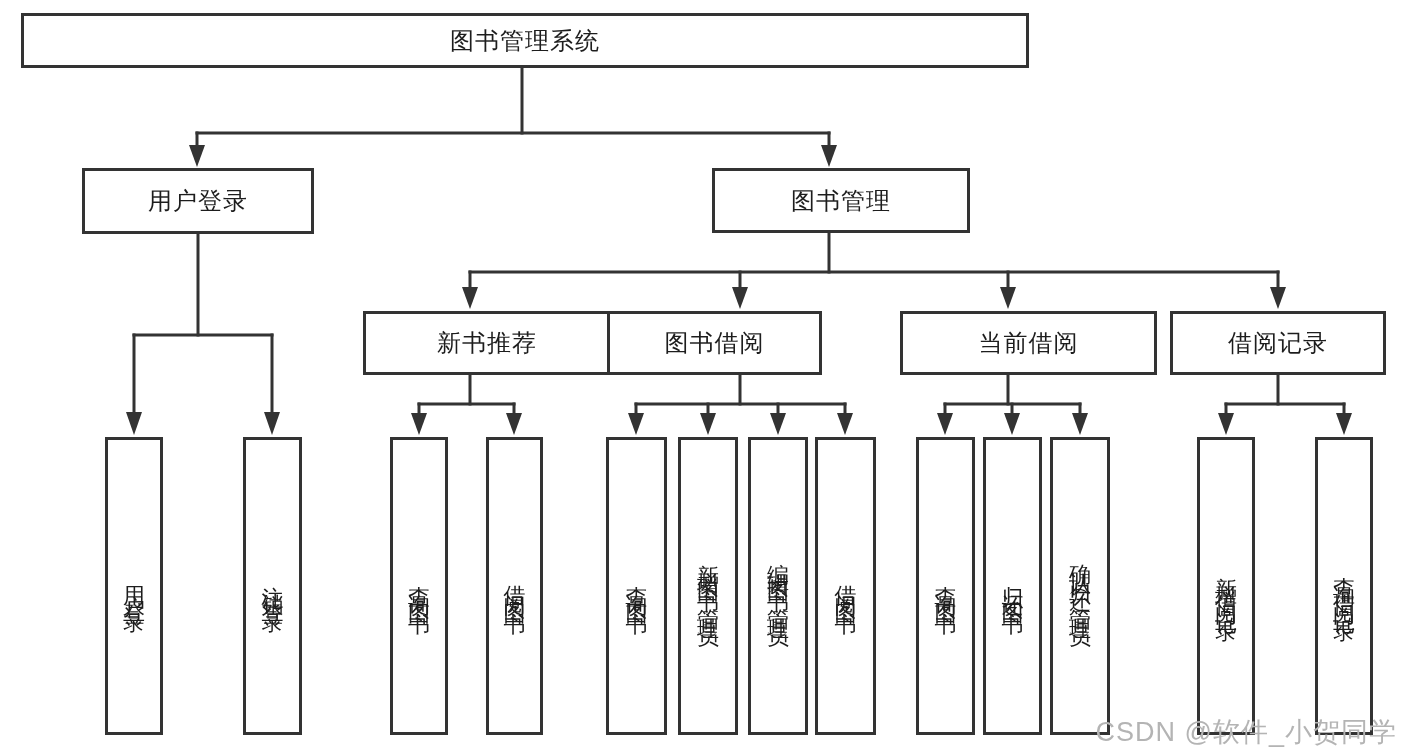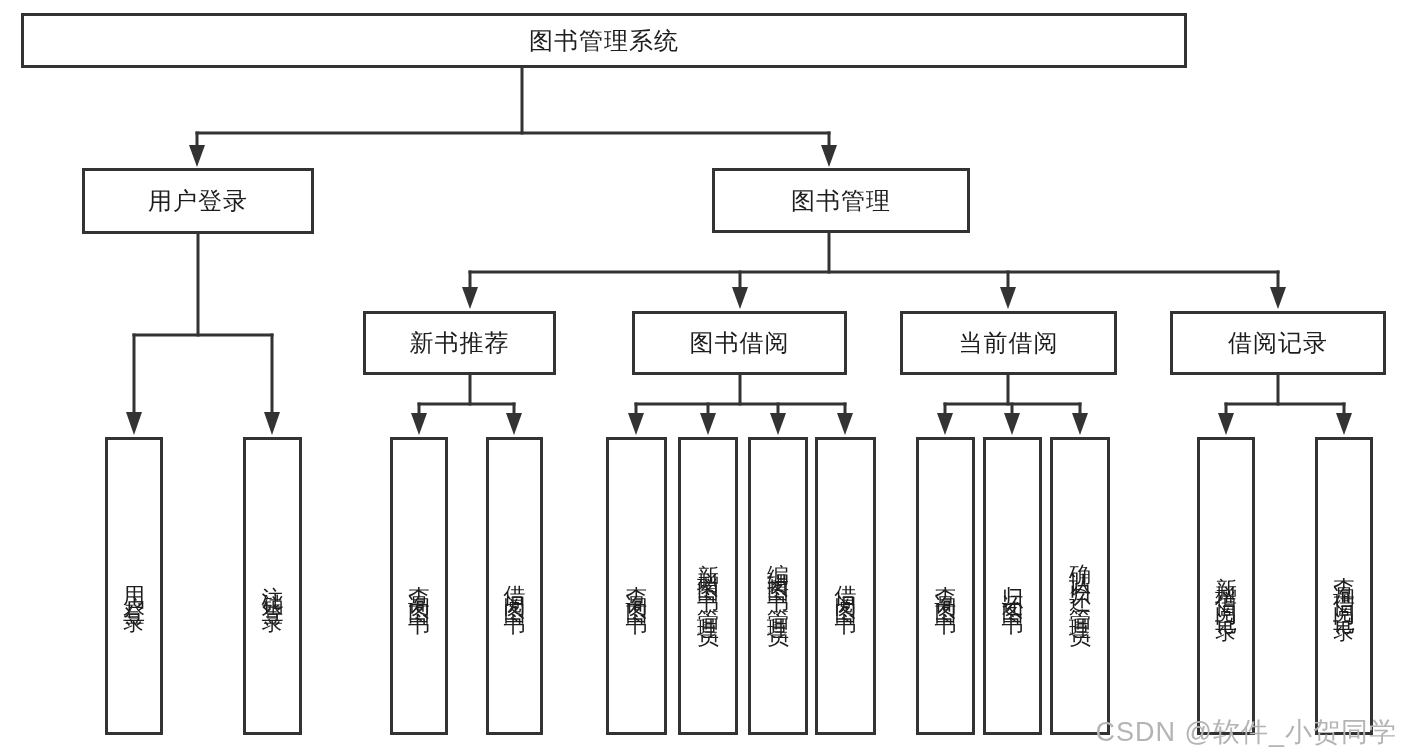--- a/index.html
+++ b/index.html
@@ -90,28 +90,28 @@
 
       <line x1="1278" y1="375" x2="1278" y2="404" fill="none"></line>
       <line x1="1226" y1="404" x2="1344" y2="404" fill="none"></line>
       <line x1="1226" y1="404" x2="1226" y2="415" fill="none"></line>
       <line x1="1344" y1="404" x2="1344" y2="415" fill="none"></line>
       <polygon points="1218,413 1234,413 1226,435" stroke="none"></polygon>
       <polygon points="1336,413 1352,413 1344,435" stroke="none"></polygon>
     </g>
   </svg>
 
-  <div class="hbox" style="left:21px;top:13px;width:1166px;height:55px">图书管理系统</div>
+  <div class="hbox" style="left:21px;top:13px;width:1008px;height:55px">图书管理系统</div>
 
   <div class="hbox" style="left:82px;top:168px;width:232px;height:66px">用户登录</div>
   <div class="hbox" style="left:712px;top:168px;width:258px;height:65px">图书管理</div>
 
-  <div class="hbox" style="left:363px;top:311px;width:193px;height:64px">新书推荐</div>
-  <div class="hbox" style="left:632px;top:311px;width:215px;height:64px">图书借阅</div>
-  <div class="hbox" style="left:900px;top:311px;width:217px;height:64px">当前借阅</div>
+  <div class="hbox" style="left:363px;top:311px;width:248px;height:64px">新书推荐</div>
+  <div class="hbox" style="left:607px;top:311px;width:215px;height:64px">图书借阅</div>
+  <div class="hbox" style="left:900px;top:311px;width:257px;height:64px">当前借阅</div>
   <div class="hbox" style="left:1170px;top:311px;width:216px;height:64px">借阅记录</div>
 
   <div class="vbox" style="left:105px;top:437px;width:58px;height:298px">用户登录</div>
   <div class="vbox" style="left:243px;top:437px;width:59px;height:298px">注销登录</div>
 
   <div class="vbox" style="left:390px;top:437px;width:58px;height:298px">查询图书</div>
   <div class="vbox" style="left:486px;top:437px;width:57px;height:298px">借阅图书</div>
 
   <div class="vbox" style="left:606px;top:437px;width:61px;height:298px">查询图书</div>
   <div class="vbox" style="left:678px;top:437px;width:60px;height:298px">新增图书（管理员）</div>

